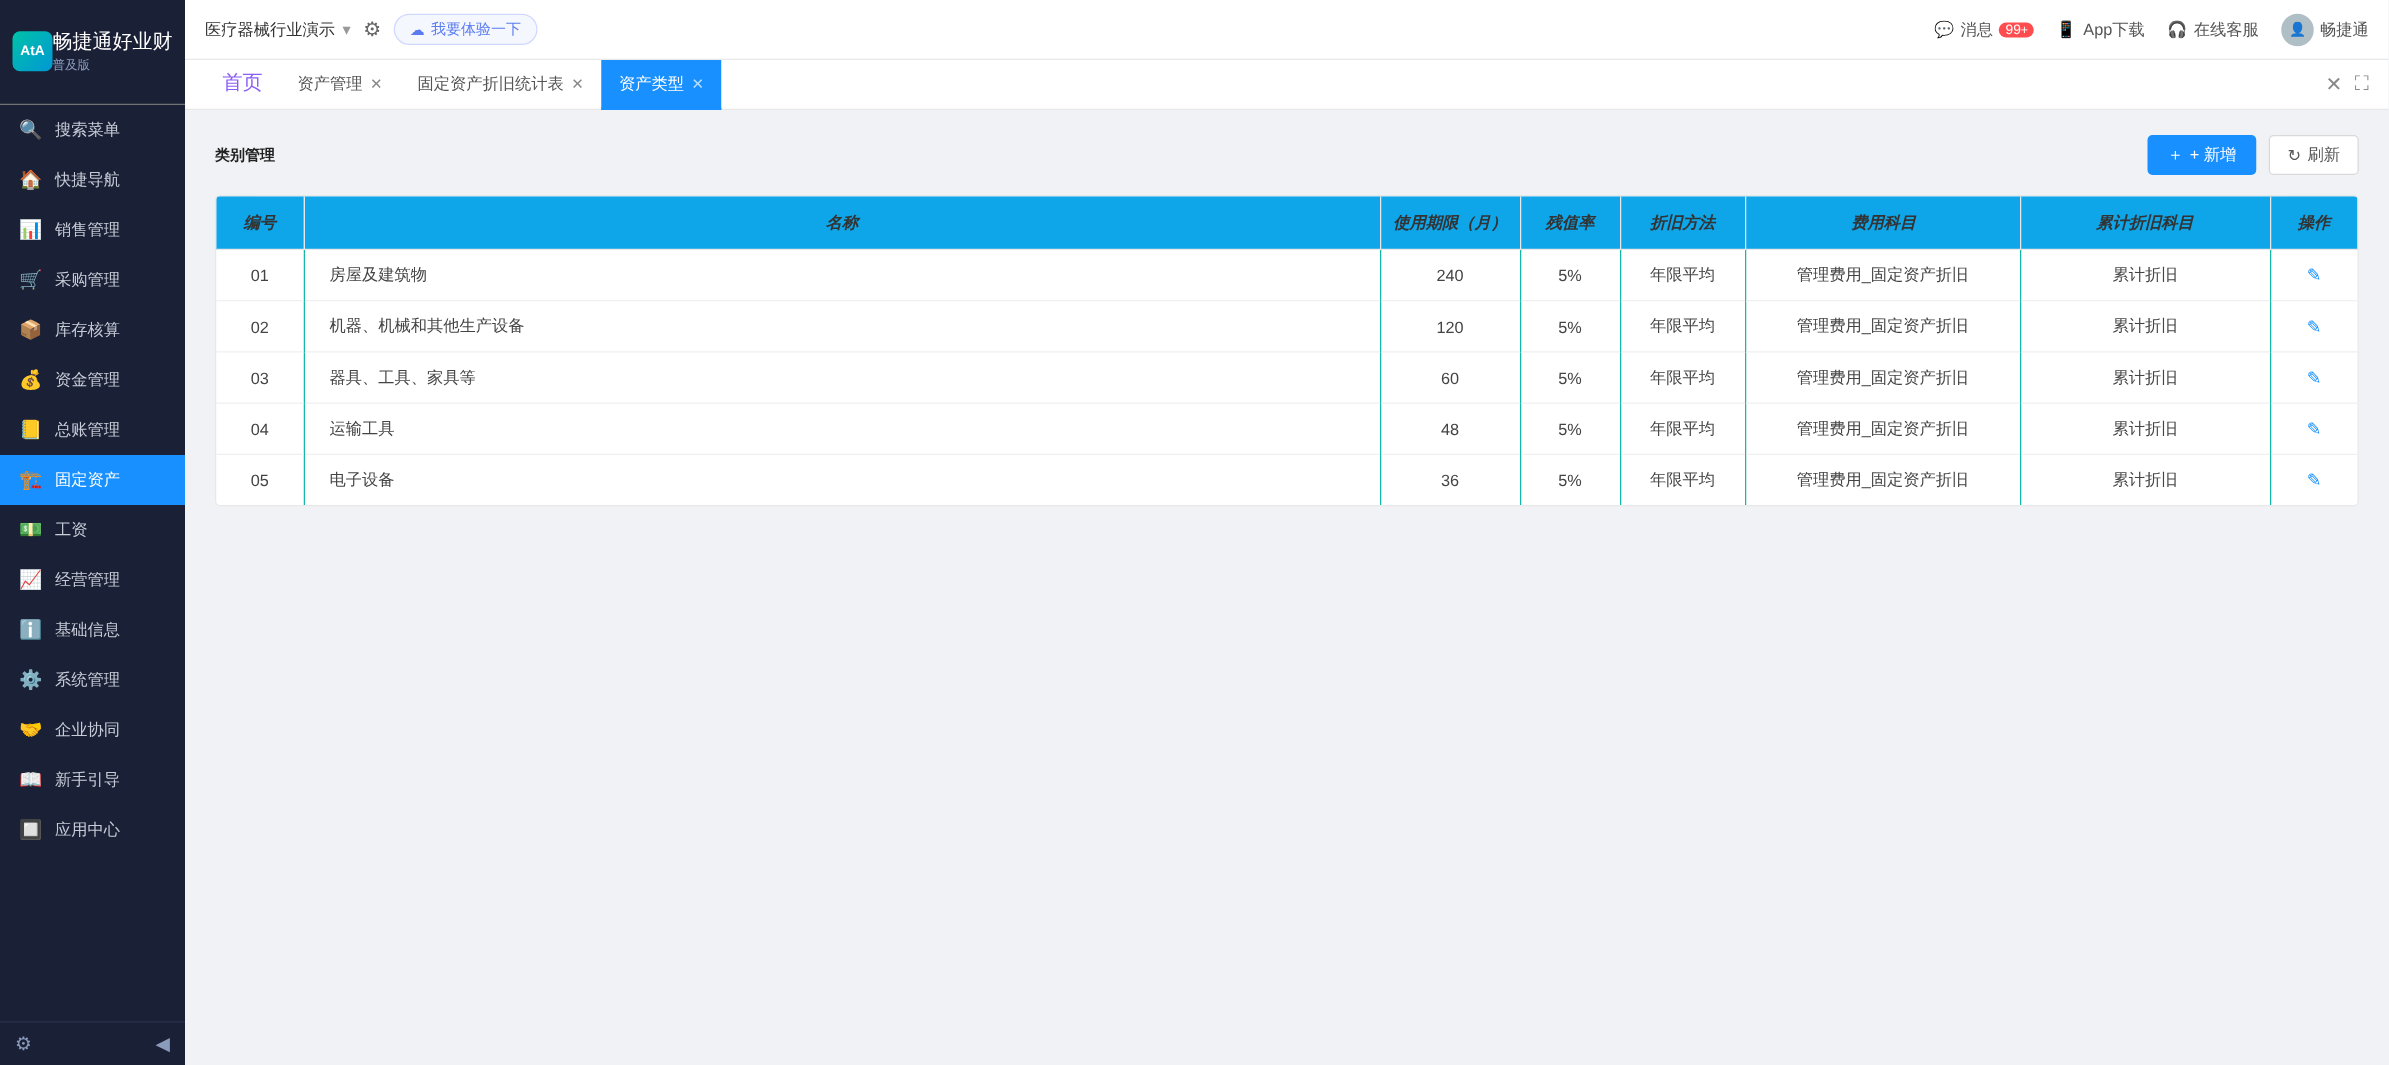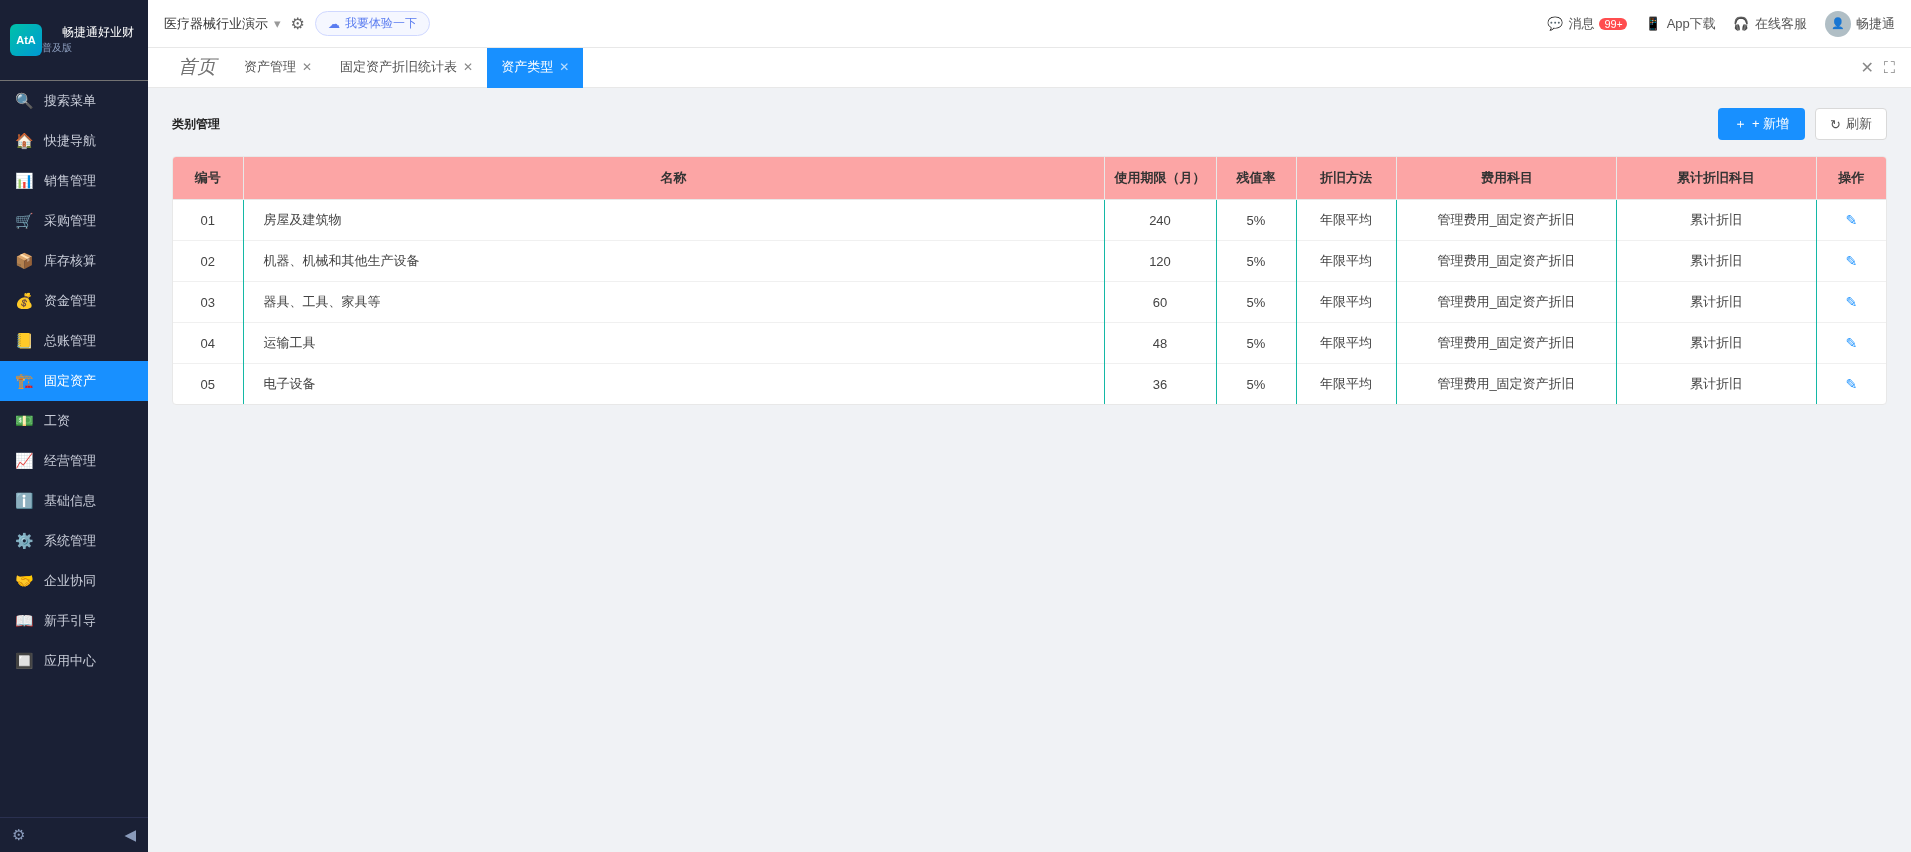--- a/index.html
+++ b/index.html
@@ -24,21 +24,21 @@
       border-bottom: 1px solid #737373;
       min-height: 52px;
     }
     .sidebar-logo-icon {
       width: 32px; height: 32px;
       background: linear-gradient(135deg, #00c2a8, #0098d4);
       border-radius: 6px;
       display: flex; align-items: center; justify-content: center;
       color: #fff; font-size: 11px; font-weight: bold;
     }
-    .sidebar-logo-text { font-size: 12px; color: #fff; line-height: 1.3; margin-left: 20px; }
+    .sidebar-logo-text { font-size: 16px; color: #fff; line-height: 1.3; }
     .sidebar-logo-badge { font-size: 10px; color: #8a9bbb; }
     .sidebar-scroll { flex: 1; overflow-y: auto; overflow-x: hidden; }
     .sidebar-scroll::-webkit-scrollbar { width: 4px; }
     .sidebar-scroll::-webkit-scrollbar-thumb { background: #3a4460; border-radius: 2px; }
     .sidebar-item {
       display: flex; align-items: center; gap: 10px;
       padding: 11px 16px;
       cursor: pointer;
       color: #c8ccd8;
       font-size: 13px;
@@ -118,21 +118,21 @@
       padding: 0 14px;
       height: 40px;
       font-size: 13px;
       color: #555;
       cursor: pointer;
       border-bottom: 2px solid transparent;
       white-space: nowrap;
     }
     .tab.active { color: #fff; background: #1890ff; border-bottom: 2px solid #1890ff; }
     .tab-close { font-size: 12px; color: inherit; cursor: pointer; opacity: 0.7; }
-    .tab-home { color: #737373; font-size: 19px; font-style: italic; }
+    .tab-home { color: #8b5cf6; font-size: 16px; }
     .tabbar-right { margin-left: auto; display: flex; align-items: center; gap: 10px; }
     .tabbar-icon-btn { cursor: pointer; font-size: 16px; color: #888; }
 
     
     .content {
       flex: 1; overflow-y: auto; padding: 20px 24px;
       background: #f0f2f5;
     }
     .content::-webkit-scrollbar { width: 6px; }
     .content::-webkit-scrollbar-thumb { background: #ccc; border-radius: 3px; }
@@ -157,21 +157,21 @@
     }
 
     
     .table-container {
       background: #fff;
       border-radius: 4px;
       border: 1px solid #e8e8e8;
       overflow: hidden;
     }
     table { width: 100%; border-collapse: collapse; }
-    thead tr { background: #fca5a5; }
+    thead tr { background: #0ea5e9; font-style: italic; }
     thead th {
       padding: 12px 10px;
       text-align: center;
       font-weight: 600;
       color: #333;
       font-size: 13px;
       border-bottom: 1px solid #e8e8e8;
       border-right: 1px solid #e8e8e8;
       white-space: nowrap;
     }

